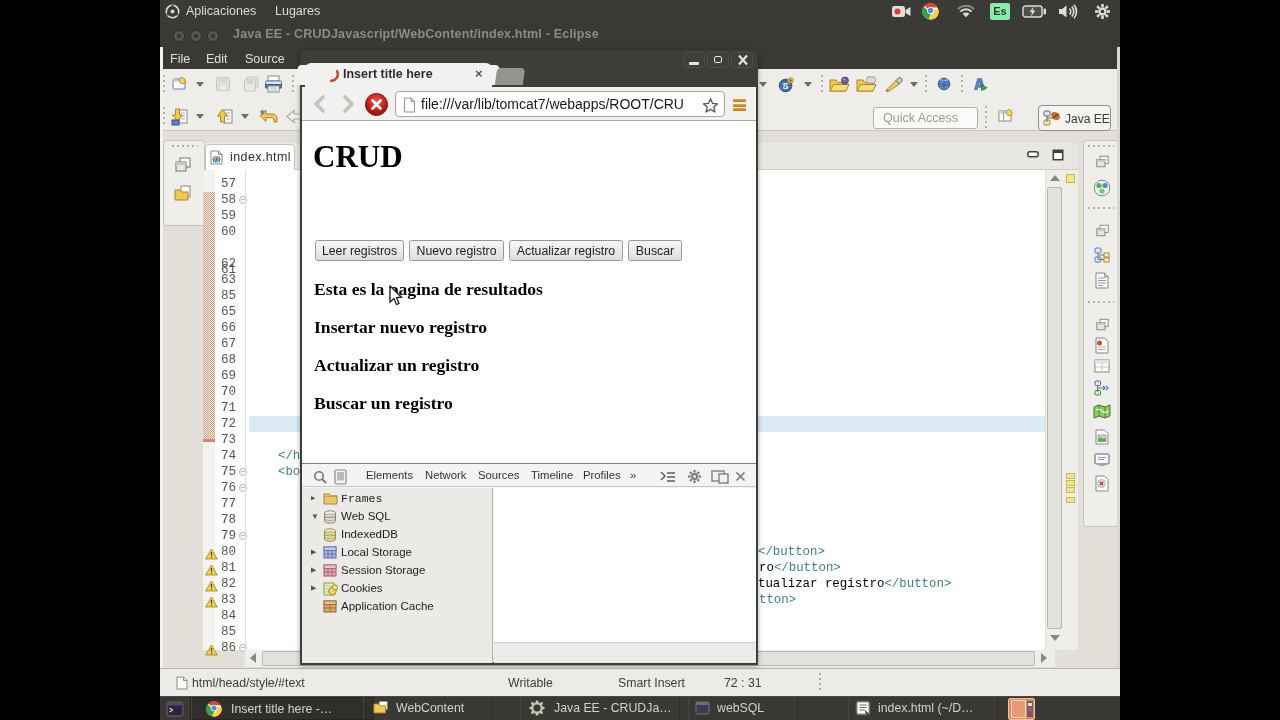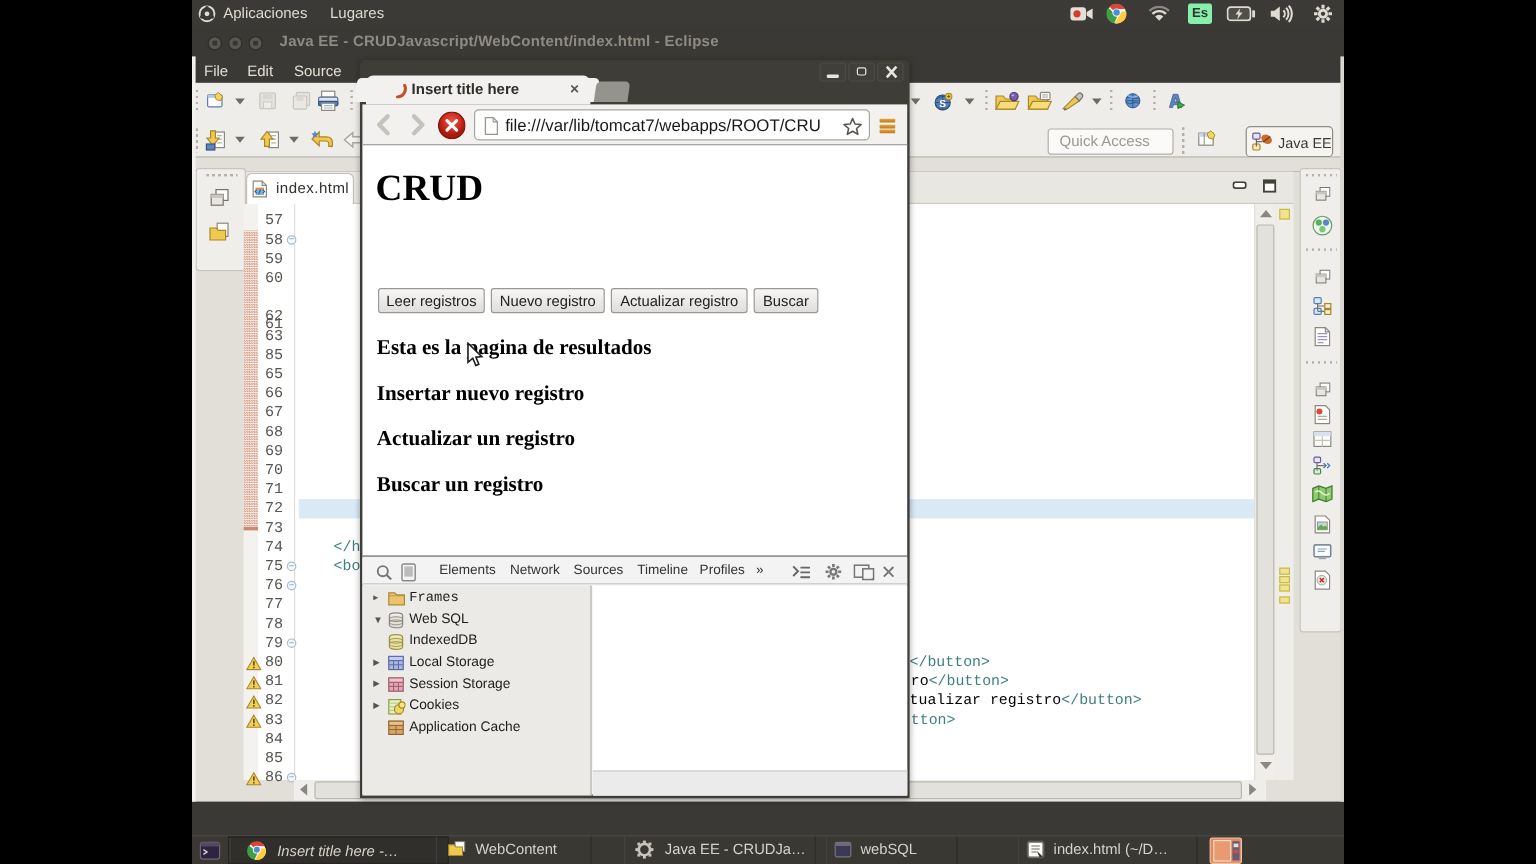--- a/index.html
+++ b/index.html
@@ -483,27 +483,38 @@
         <line x1="4" y1="4.5" x2="12" y2="4.5" stroke="#8aa0b8"></line>
         <line x1="4" y1="6.5" x2="10" y2="6.5" stroke="#8aa0b8"></line>
         <rect x="5" y="11" width="6" height="2" fill="#9aa7b5"></rect>
       </svg>
     <svg class="abs" style="left:10px;top:334px;" width="15" height="17" viewBox="0 0 15 17">
         <path d="M2 1 L10.5 1 L14 4.5 L14 16 L2 16 Z" fill="#fdfdfb" stroke="#8b8881"></path>
         <circle cx="7.5" cy="8.5" r="4" fill="#e8e6e1" stroke="#8b8881" stroke-width=".6"></circle>
         <path d="M5.8 6.8 L9.2 10.2 M9.2 6.8 L5.8 10.2" stroke="#c33" stroke-width="1.3"></path>
       </svg>
   </div>
+  <div id="estatus">
+    <svg class="abs" style="left:16px;top:7px;" width="12" height="14" viewBox="0 0 12 14">
+        <path d="M1 1 L7.5 1 L11 4.5 L11 13 L1 13 Z" fill="#fdfdfb" stroke="#8b8881"></path>
+        <path d="M7.5 1 L7.5 4.5 L11 4.5" fill="none" stroke="#8b8881"></path>
+      </svg>
+    <span class="abs" style="left:32px;top:7px;">html/head/style/#text</span>
+    <span class="abs" style="left:348px;top:7px;">Writable</span>
+    <span class="abs" style="left:458px;top:7px;">Smart Insert</span>
+    <span class="abs" style="left:564px;top:7px;">72 : 31</span>
+    <div class="abs" style="left:659px;top:4px;width:2px;height:20px;background-image:repeating-linear-gradient(#aaa79f 0 2px, transparent 2px 5px);"></div>
+  </div>
   <div id="taskbar">
     <svg class="abs" style="left:6px;top:3px;" width="18" height="18" viewBox="0 0 18 18">
         <rect x="1" y="2" width="16" height="14" rx="2" fill="#2e2440" stroke="#6e6480"></rect>
         <rect x="1" y="2" width="16" height="3.5" rx="1.5" fill="#55495f"></rect>
         <path d="M3.5 8 l3 2 -3 2" stroke="#d8d4cc" fill="none" stroke-width="1.2"></path>
       </svg>
-    <div class="titem" style="left:30px;width:184px;background:#312f2b;border:1px solid #262521;font-style:italic;">
+    <div class="titem" style="left:30px;width:184px;background:#312f2b;border:1px solid #262521;">
       <svg class="abs" style="left:15px;top:3px;" width="16" height="16" viewBox="0 0 34 34">
           <circle cx="17" cy="17" r="16" fill="#fff"></circle>
           <path d="M17 17 L5 5 A16 16 0 0 1 31 9 L17 9 Z" fill="#dd4437"></path>
           <path d="M14 17 L3 7 A16 16 0 0 0 13 32.6 L19 20 Z" fill="#3e9e44"></path>
           <path d="M19 13 L33 13 A16 16 0 0 1 14 32.8 L21 20 Z" fill="#ffcd40"></path>
           <circle cx="17" cy="15" r="7" fill="#fff"></circle>
           <circle cx="17" cy="15" r="5.4" fill="#4a90d9"></circle>
         </svg>
       <span style="position:absolute;left:40px;top:4px;">Insert title here -…</span>
     </div>

